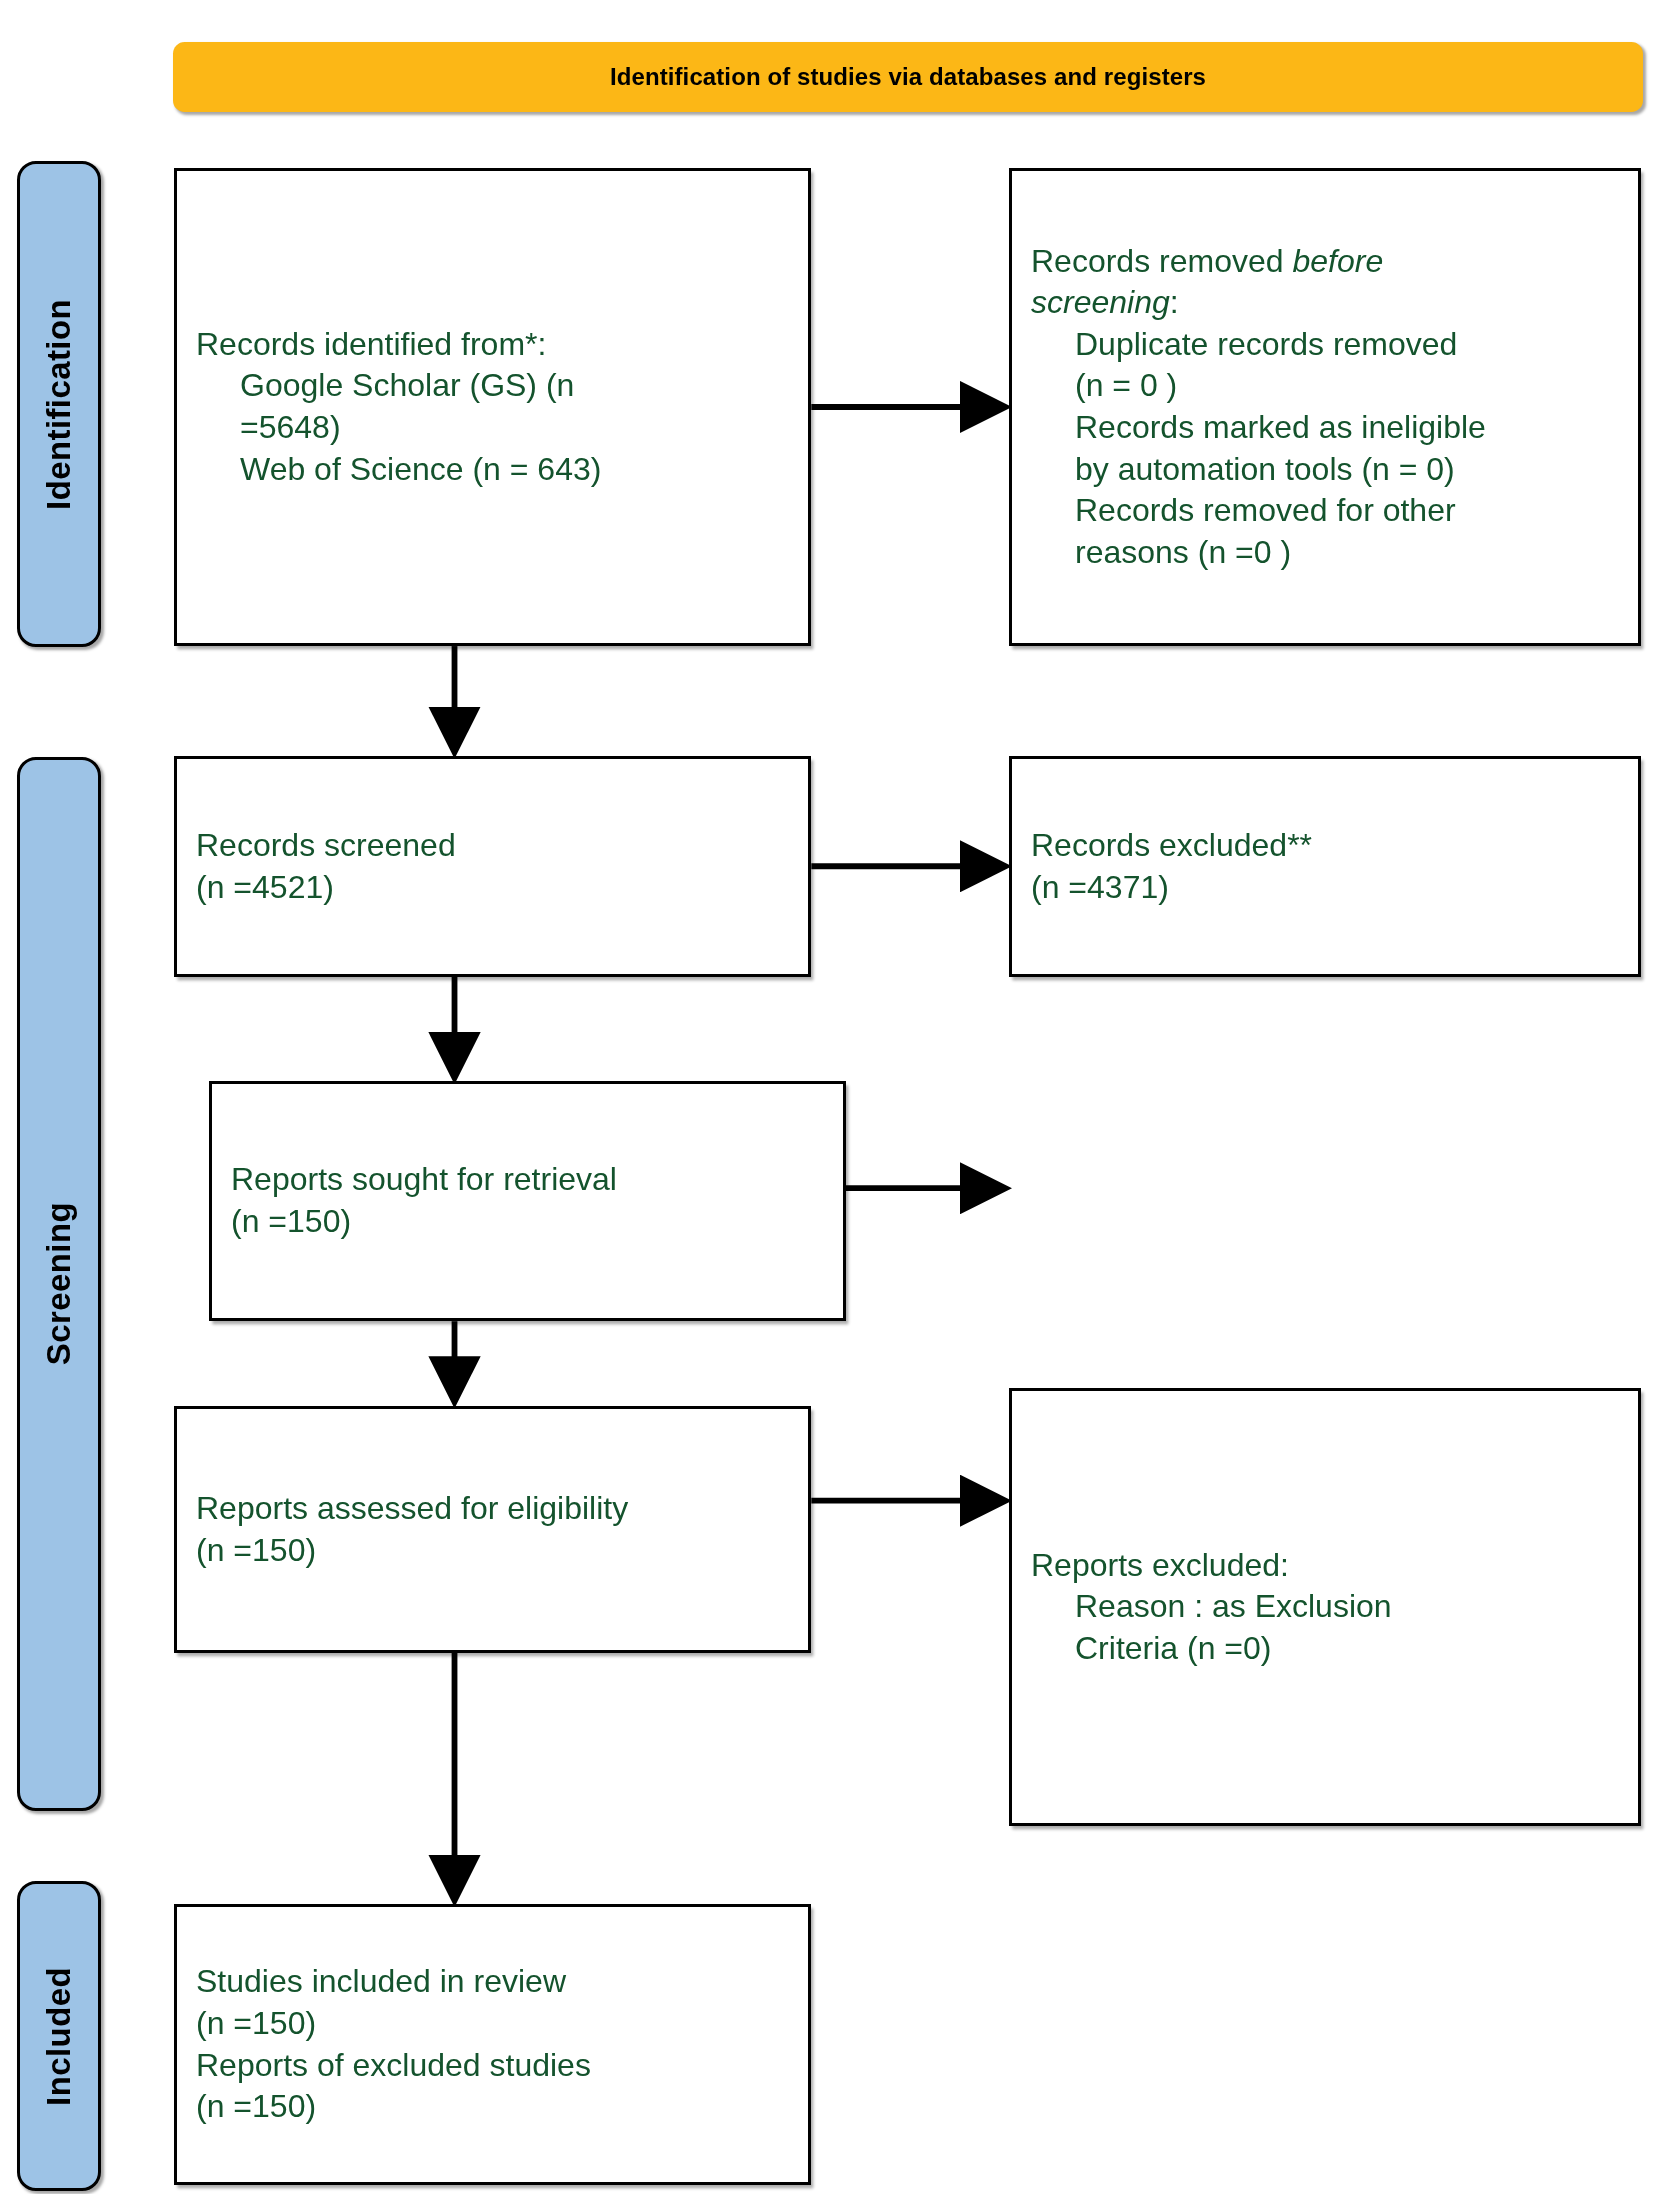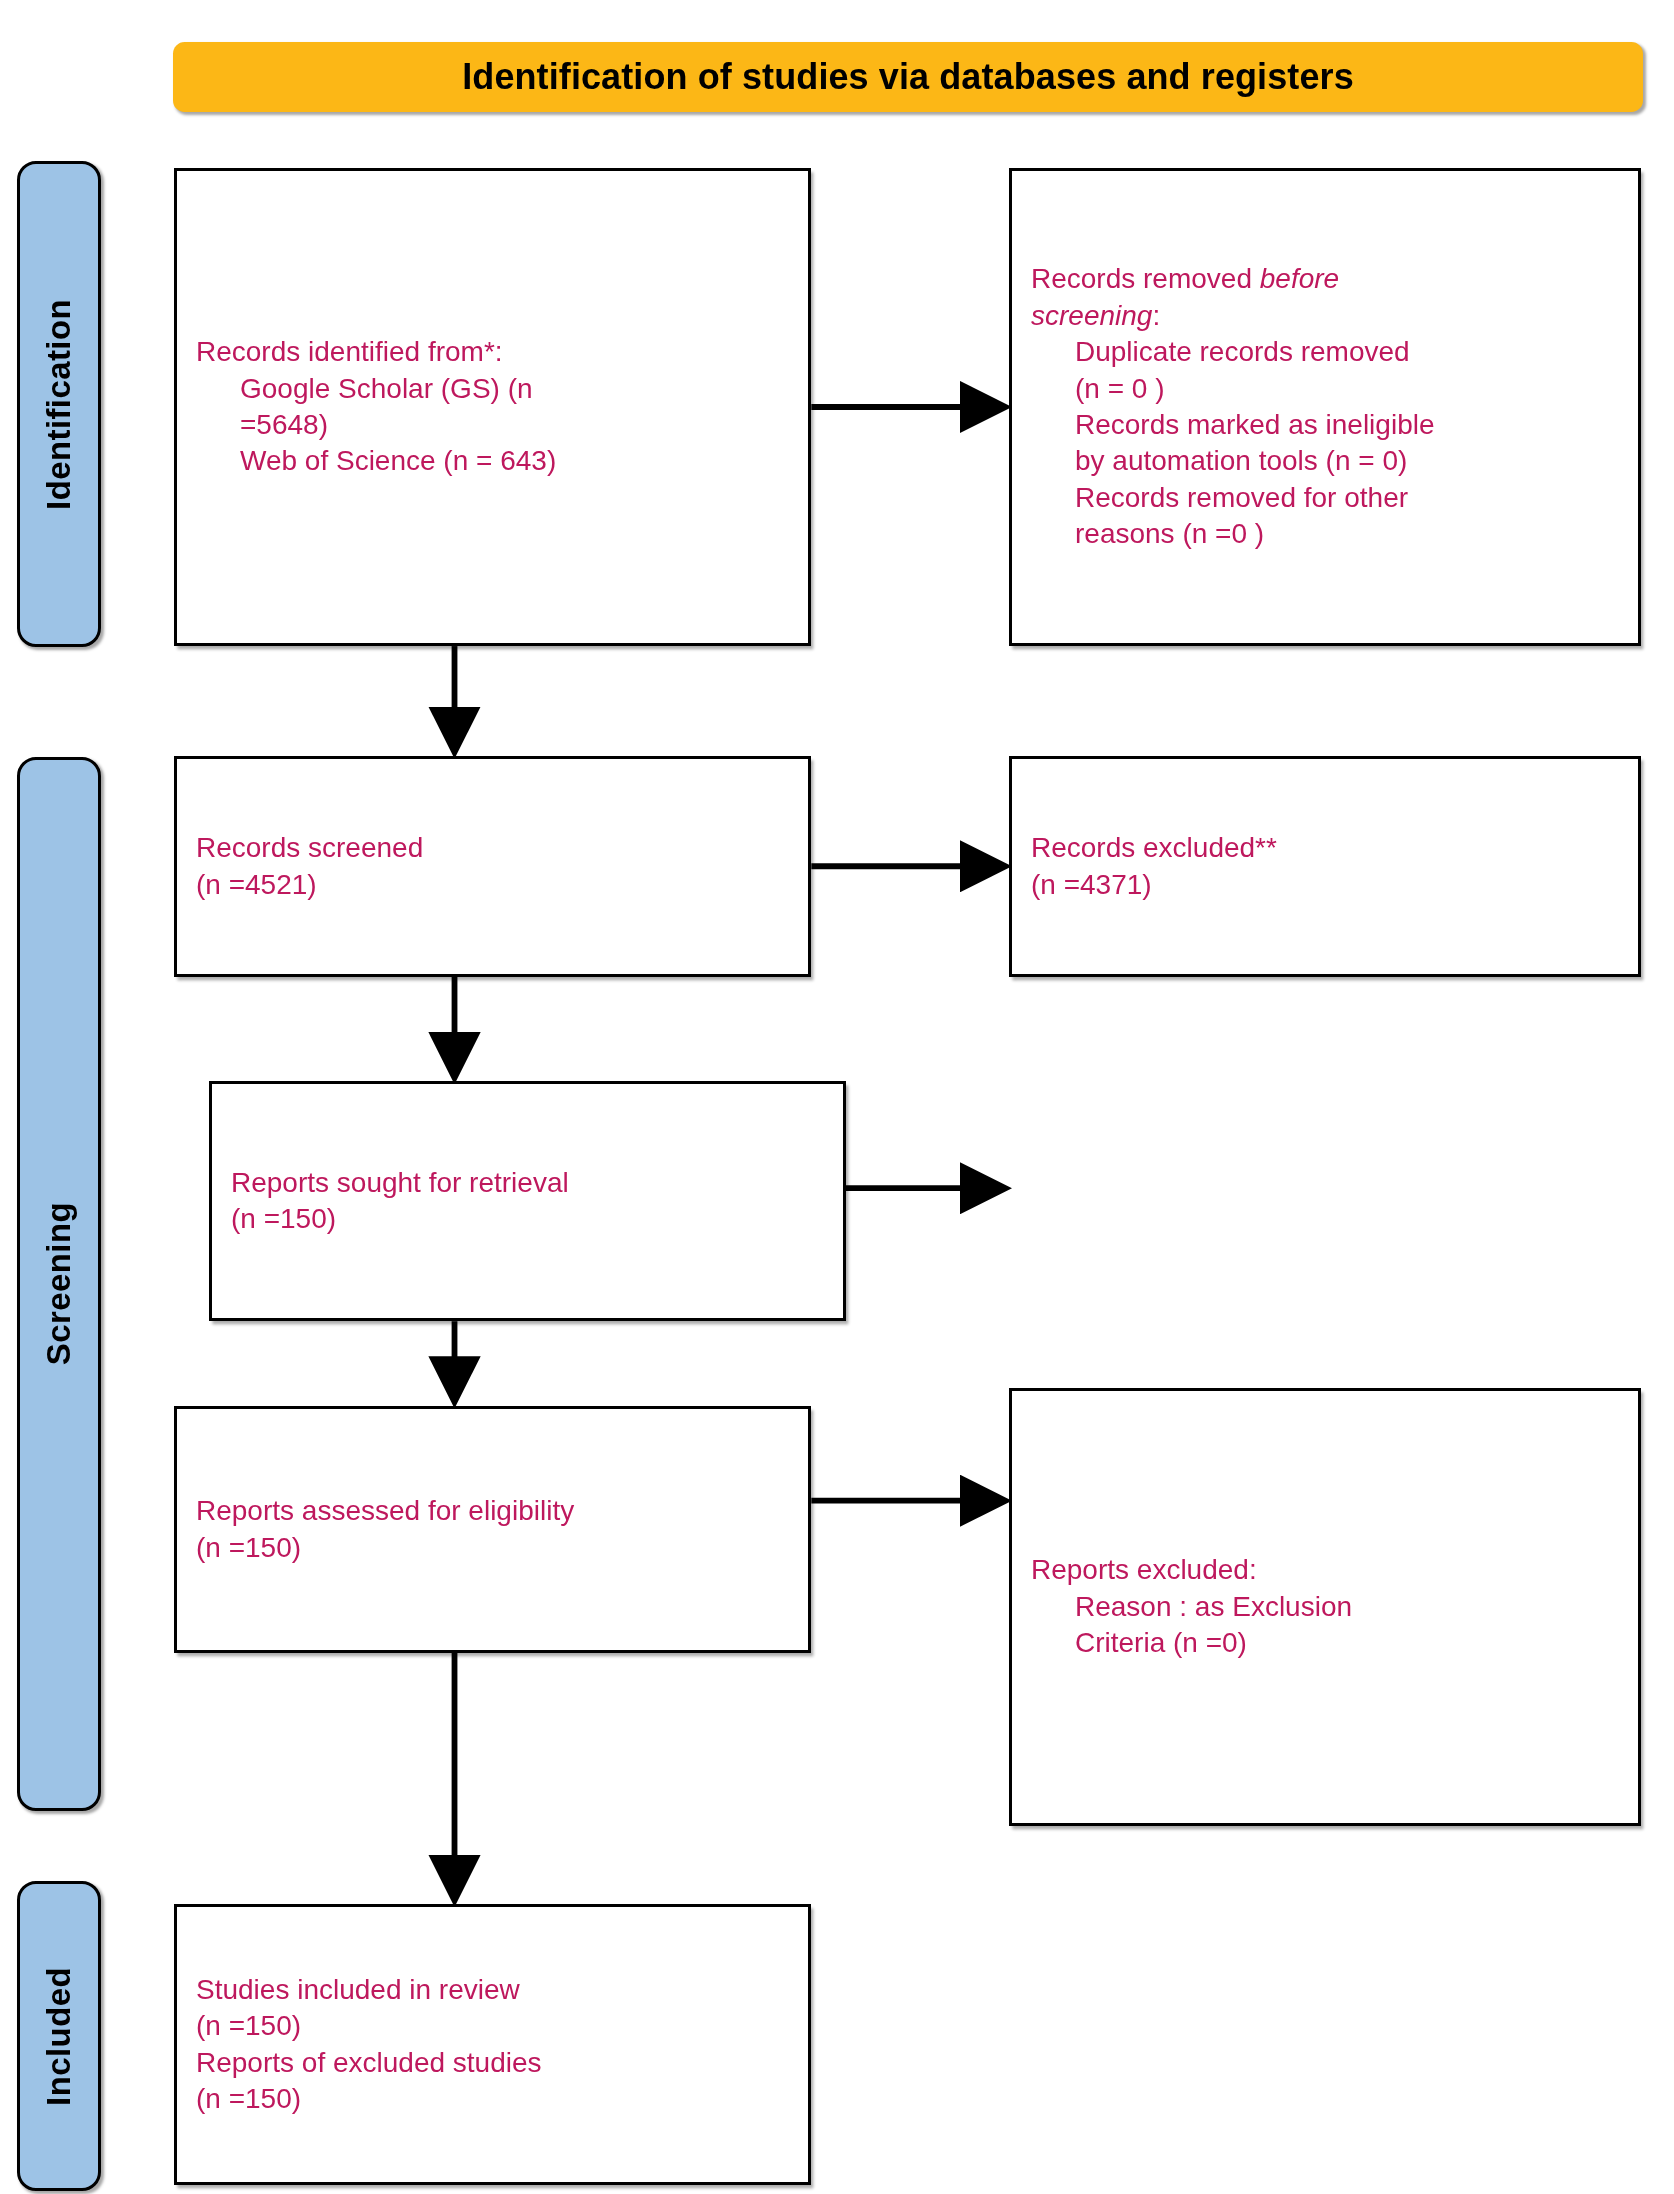--- a/index.html
+++ b/index.html
@@ -19,21 +19,21 @@
   .banner{
     position:absolute;
     left:173px; top:42px;
     width:1470px; height:70px;
     background:#FCB716;
     border-radius:11.6px;
     box-shadow: 2.2px 2.9px 2.9px rgba(0,0,0,0.35);
     display:flex;align-items:center;justify-content:center;
   }
   .banner-text{
-    font-size:36px;
+    font-size:24px;
     font-weight:bold;
     letter-spacing:0.1px;
     color:#000;
     text-align:center;
   }
 
   
   .stage{
     position:absolute;
     left:17.4px;
@@ -64,23 +64,23 @@
     border:3.6px solid #000;
     box-sizing:border-box;
     box-shadow: 2.9px 3.6px 2.9px rgba(0,0,0,0.32);
     padding:0 19px;
     display:flex;
     flex-direction:column;
     justify-content:center;
   }
   .fbox p{
     margin:0;
-    font-size:28px;
+    font-size:32px;
     line-height:1.30;
-    color:#be185d;
+    color:#14532d;
     white-space:pre-wrap;
   }
   .fbox p.ind{ padding-left:44px; }
   .ital{ font-style:italic; }
 
   
   #box-identified   { left:174px; top:168px;  width:637px; height:478px; }
   #box-screened     { left:174px; top:756px; width:637px; height:221px; }
   #box-sought       { left:174px; top:1081px; width:637px; height:240px;margin-left:35px; }
   #box-assessed     { left:174px; top:1406px; width:637px; height:247px; }

